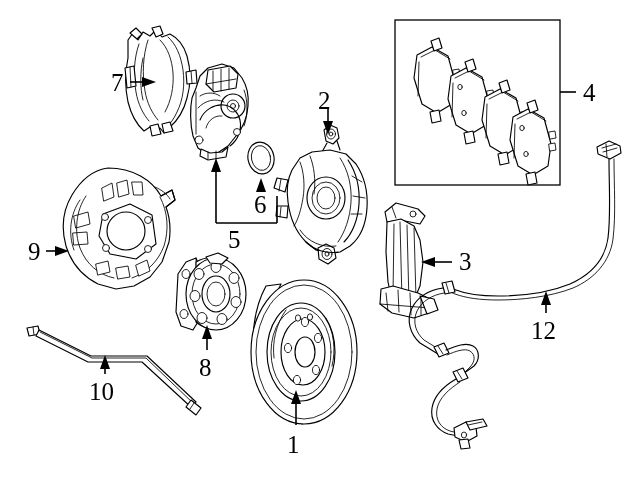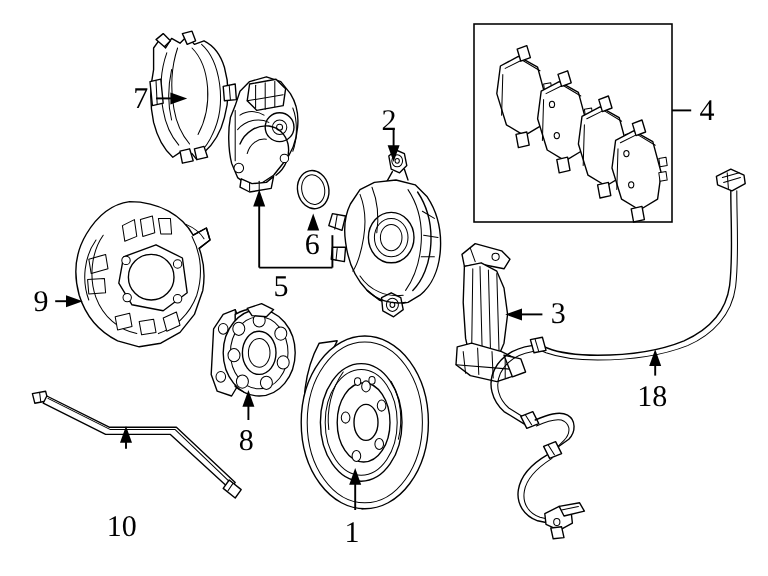--- a/index.html
+++ b/index.html
@@ -447,16 +447,16 @@
 
   <div class="callout-label" style="left:287px; top:432px;">1</div>
   <div class="callout-label" style="left:318px; top:88px;">2</div>
   <div class="callout-label" style="left:459px; top:249px;">3</div>
   <div class="callout-label" style="left:583px; top:80px;">4</div>
   <div class="callout-label" style="left:228px; top:227px;">5</div>
   <div class="callout-label" style="left:254px; top:192px;">6</div>
   <div class="callout-label" style="left:111px; top:70px;">7</div>
   <div class="callout-label" style="left:199px; top:355px;">8</div>
   <div class="callout-label" style="left:28px; top:239px;">9</div>
-  <div class="callout-label" style="left:89px; top:379px;margin-top:48px;">10</div>
-  <div class="callout-label" style="left:531px; top:318px;">18</div>
+  <div class="callout-label" style="left:89px; top:379px;">10</div>
+  <div class="callout-label" style="left:531px; top:318px;">12</div>
 
 </div>
 
 </body></html>

